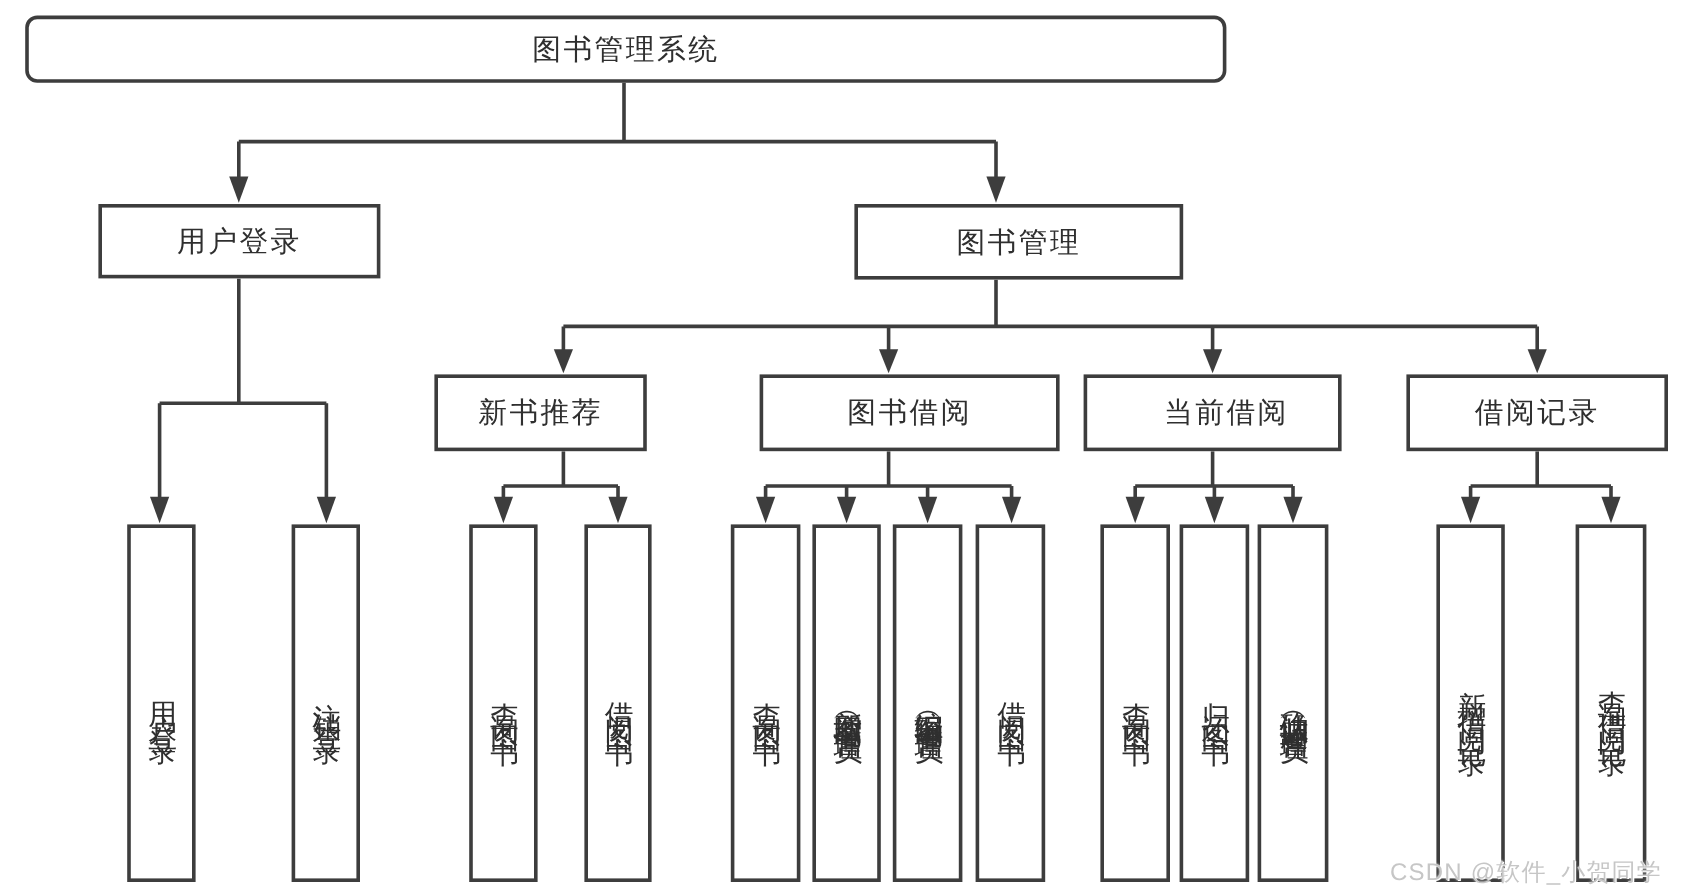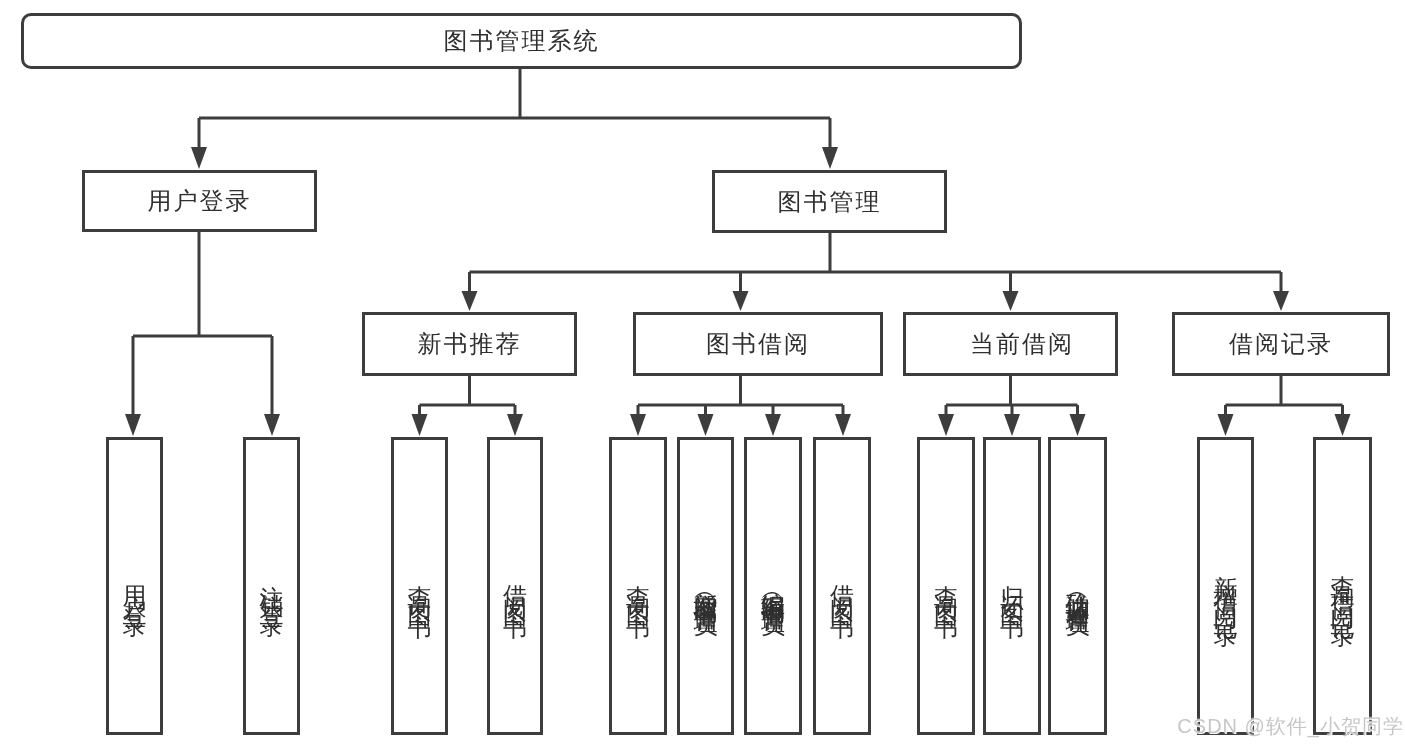--- a/index.html
+++ b/index.html
@@ -41,21 +41,21 @@
     writing-mode:vertical-rl;
     text-orientation:mixed;
     letter-spacing:10px;
     line-height:1;
     white-space:nowrap;
   }
   .leaf.tight span{ letter-spacing:3px; }
   svg.wires{position:absolute;left:0;top:0;z-index:1;}
   .watermark{
     position:absolute;
-    right:1px;
+    right:20px;
     top:713px;
     font-size:20px;
     color:#c6c6c6;
     letter-spacing:1px;
     z-index:3;
     text-shadow:0 0 2px #ffffff, 1px 1px 0 #ffffff;
     white-space:nowrap;
   }
 </style>
 </head>
@@ -103,25 +103,25 @@
     </g>
   </svg>
 
   <div class="node" style="left:21px;top:13px;width:1001px;height:56px;border-radius:10px;">
     <span>图书管理系统</span>
   </div>
 
   <div class="node" style="left:82px;top:170px;width:235px;height:62px;">
     <span>用户登录</span>
   </div>
-  <div class="node" style="left:712px;top:170px;width:235px;height:63px;">
+  <div class="node" style="left:712px;top:170px;width:274px;height:63px;">
     <span>图书管理</span>
   </div>
 
-  <div class="node" style="left:362px;top:312px;width:215px;height:64px;">
+  <div class="node" style="left:362px;top:312px;width:177px;height:64px;">
     <span>新书推荐</span>
   </div>
   <div class="node" style="left:633px;top:312px;width:250px;height:64px;">
     <span>图书借阅</span>
   </div>
   <div class="node" style="left:903px;top:312px;width:215px;height:64px;padding-left:23px;">
     <span>当前借阅</span>
   </div>
   <div class="node" style="left:1172px;top:312px;width:218px;height:64px;">
     <span>借阅记录</span>

